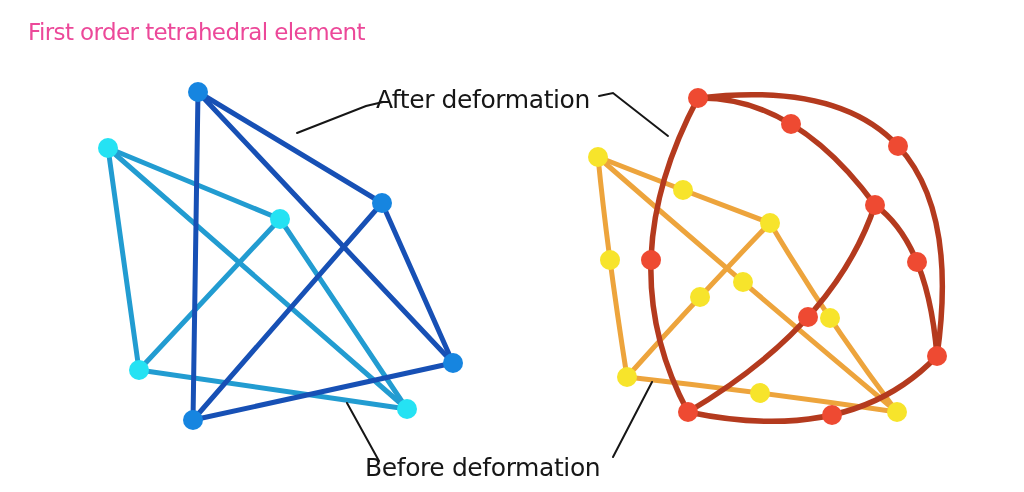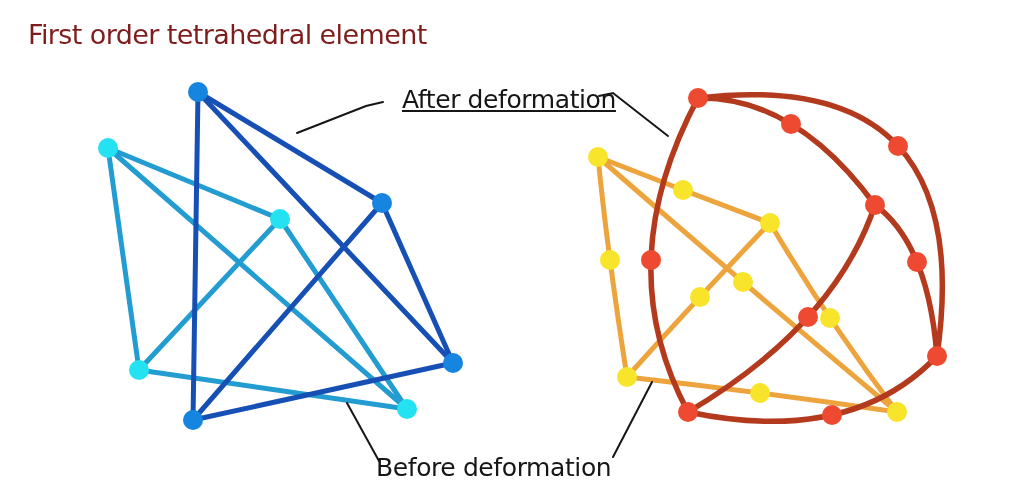--- a/index.html
+++ b/index.html
@@ -6,38 +6,38 @@
   .canvas{
     position:relative;
     width:1024px;height:492px;
     background:#ffffff;
     overflow:hidden;
     font-family:"DejaVu Sans","Liberation Sans",sans-serif;
   }
   .canvas svg{position:absolute;left:0;top:0;}
   .title{
     position:absolute;
-    font-size:27px;
+    font-size:23px;
     letter-spacing:-0.6px;
-    color:#7f1d1d;
+    color:#ec4899;
     line-height:1;
     white-space:nowrap;
   }
   .title.left{left:28px;top:21px;}
   .title.right{left:514px;top:21px;}
   .anno{
     position:absolute;
     font-size:25px;
     letter-spacing:-0.4px;
     color:#161616;
     line-height:1;
     white-space:nowrap;
   }
-  .anno.after{left:402px;top:87px;text-decoration:underline;}
-  .anno.before{left:376px;top:455px;text-align:center;}
+  .anno.after{left:376px;top:87px;}
+  .anno.before{left:365px;top:455px;text-align:center;}
 </style>
 </head>
 <body>
 
 <div class="canvas">
   <svg width="1024" height="492" viewBox="0 0 1024 492" xmlns="http://www.w3.org/2000/svg">
       <line x1="108" y1="148" x2="280" y2="219" stroke="#229cd1" stroke-width="5" stroke-linecap="round"></line>
       <line x1="108" y1="148" x2="139" y2="370" stroke="#229cd1" stroke-width="5" stroke-linecap="round"></line>
       <line x1="108" y1="148" x2="407" y2="409" stroke="#229cd1" stroke-width="5" stroke-linecap="round"></line>
       <line x1="280" y1="219" x2="139" y2="370" stroke="#229cd1" stroke-width="5" stroke-linecap="round"></line>

